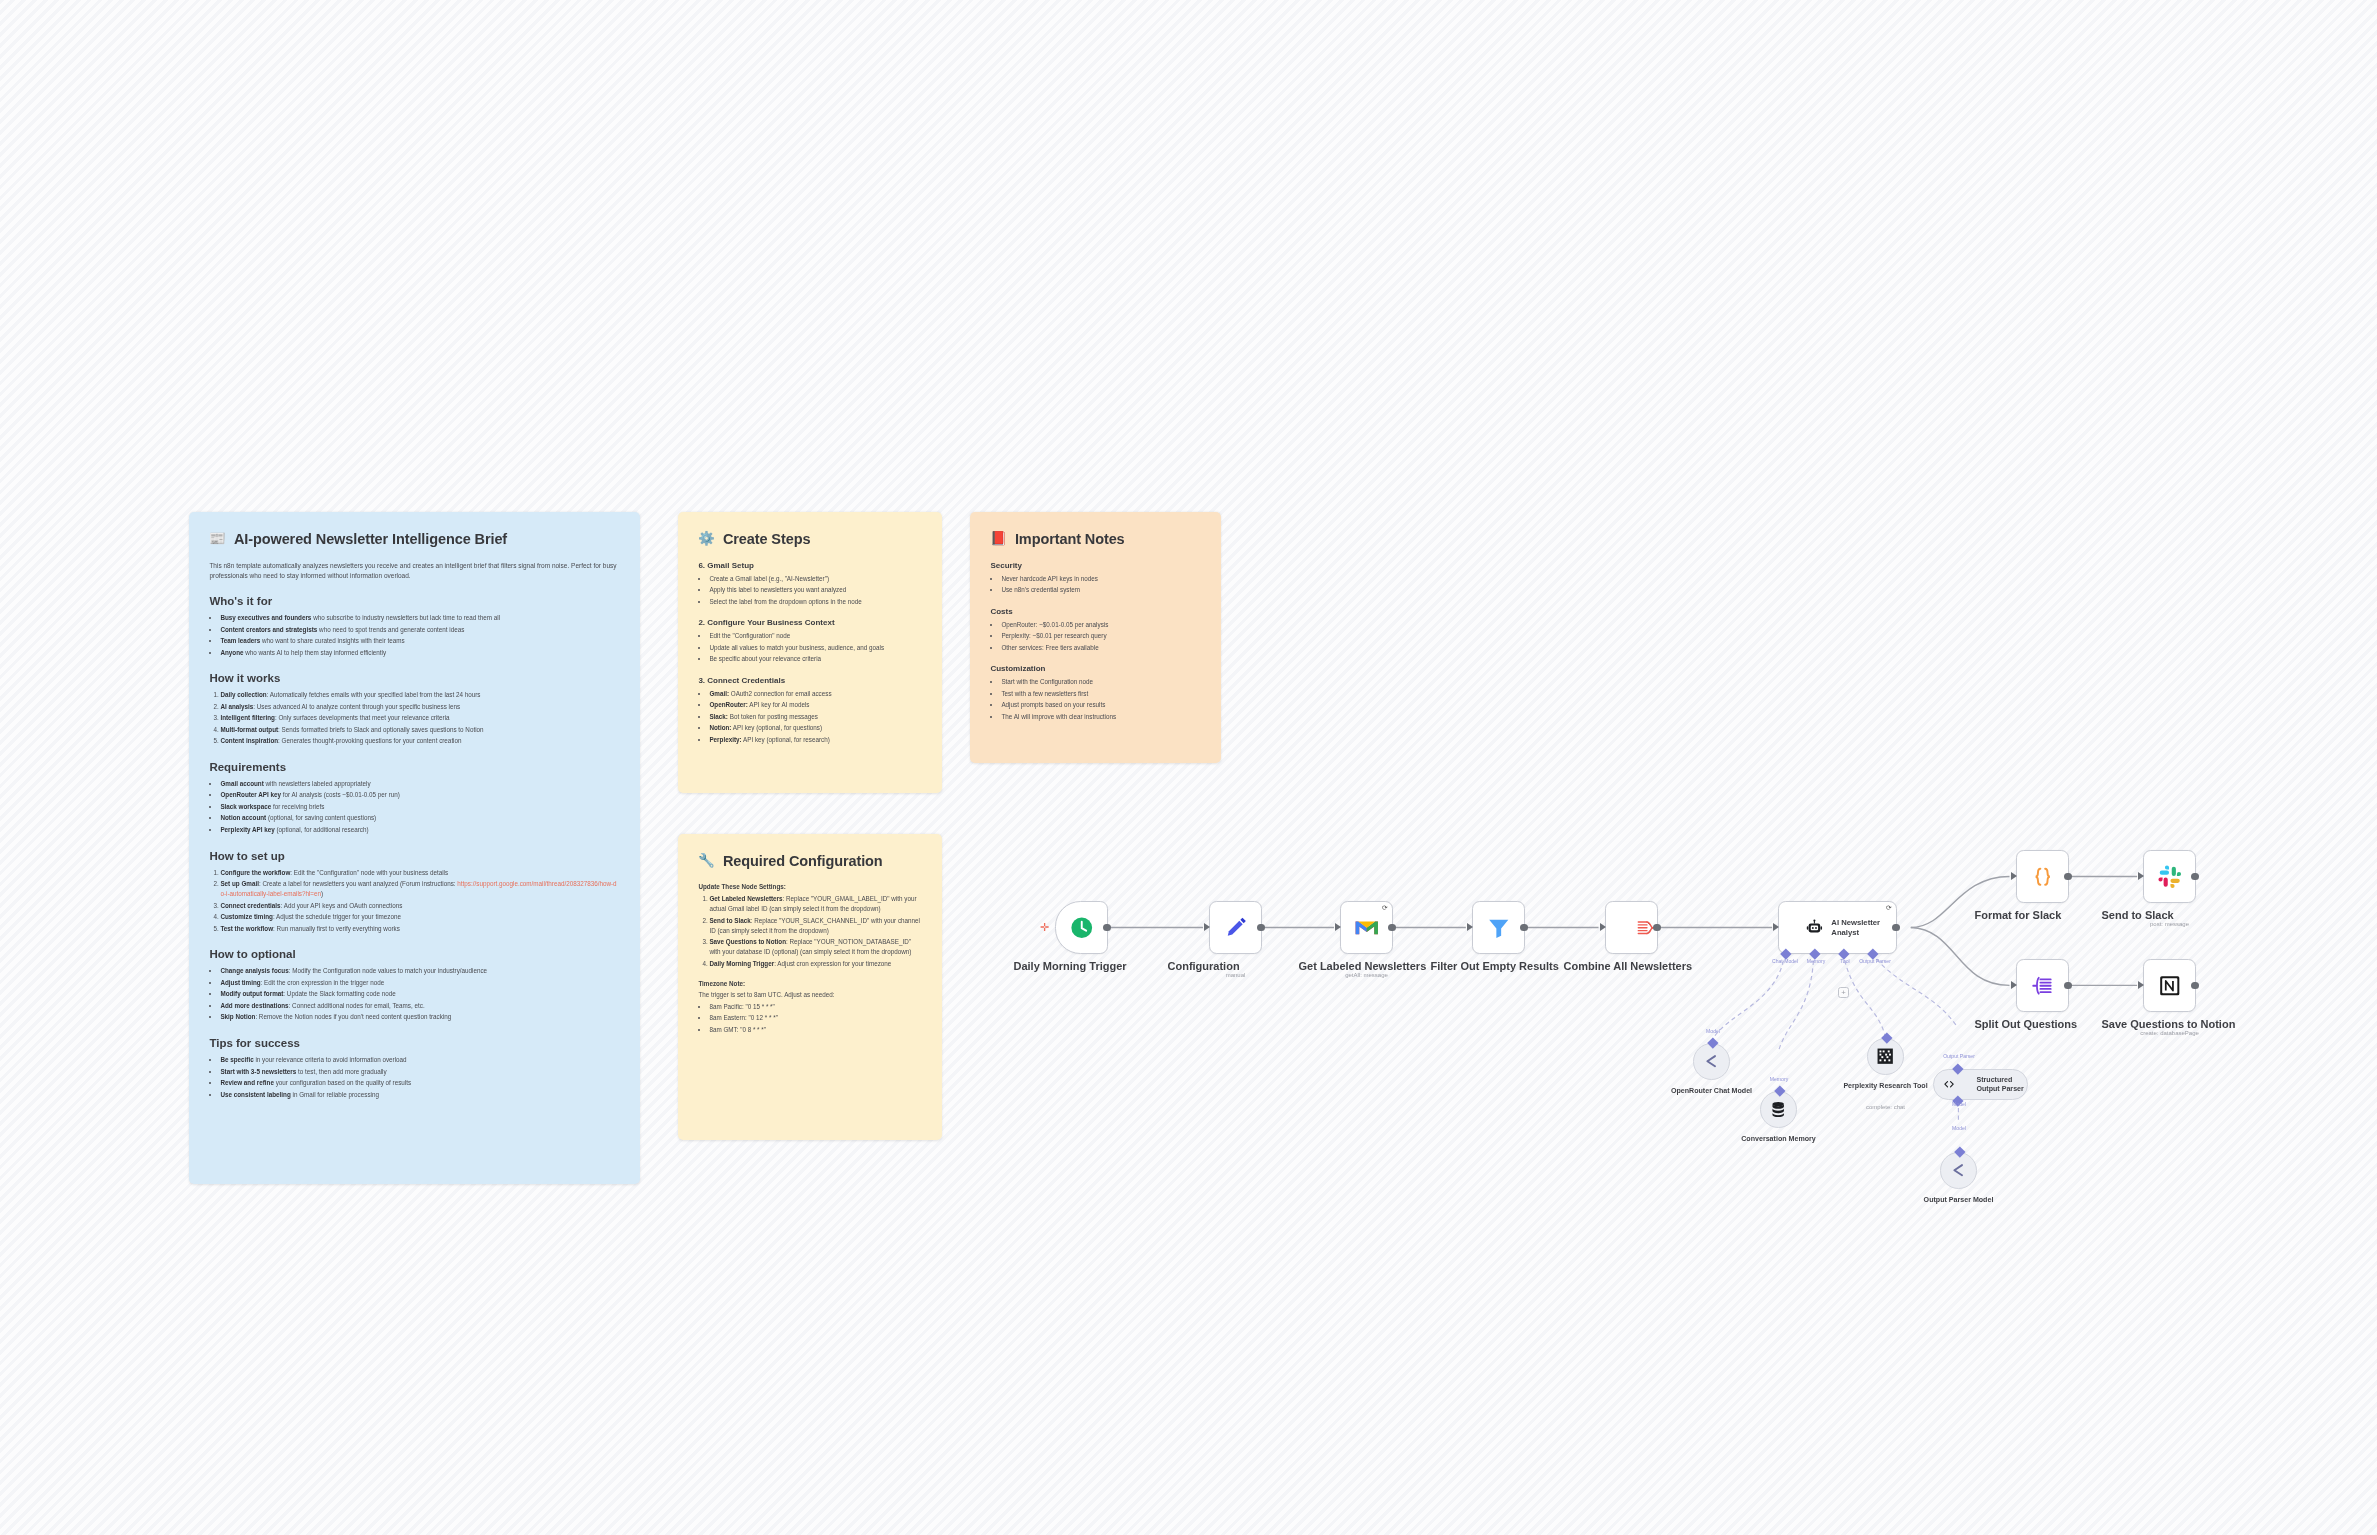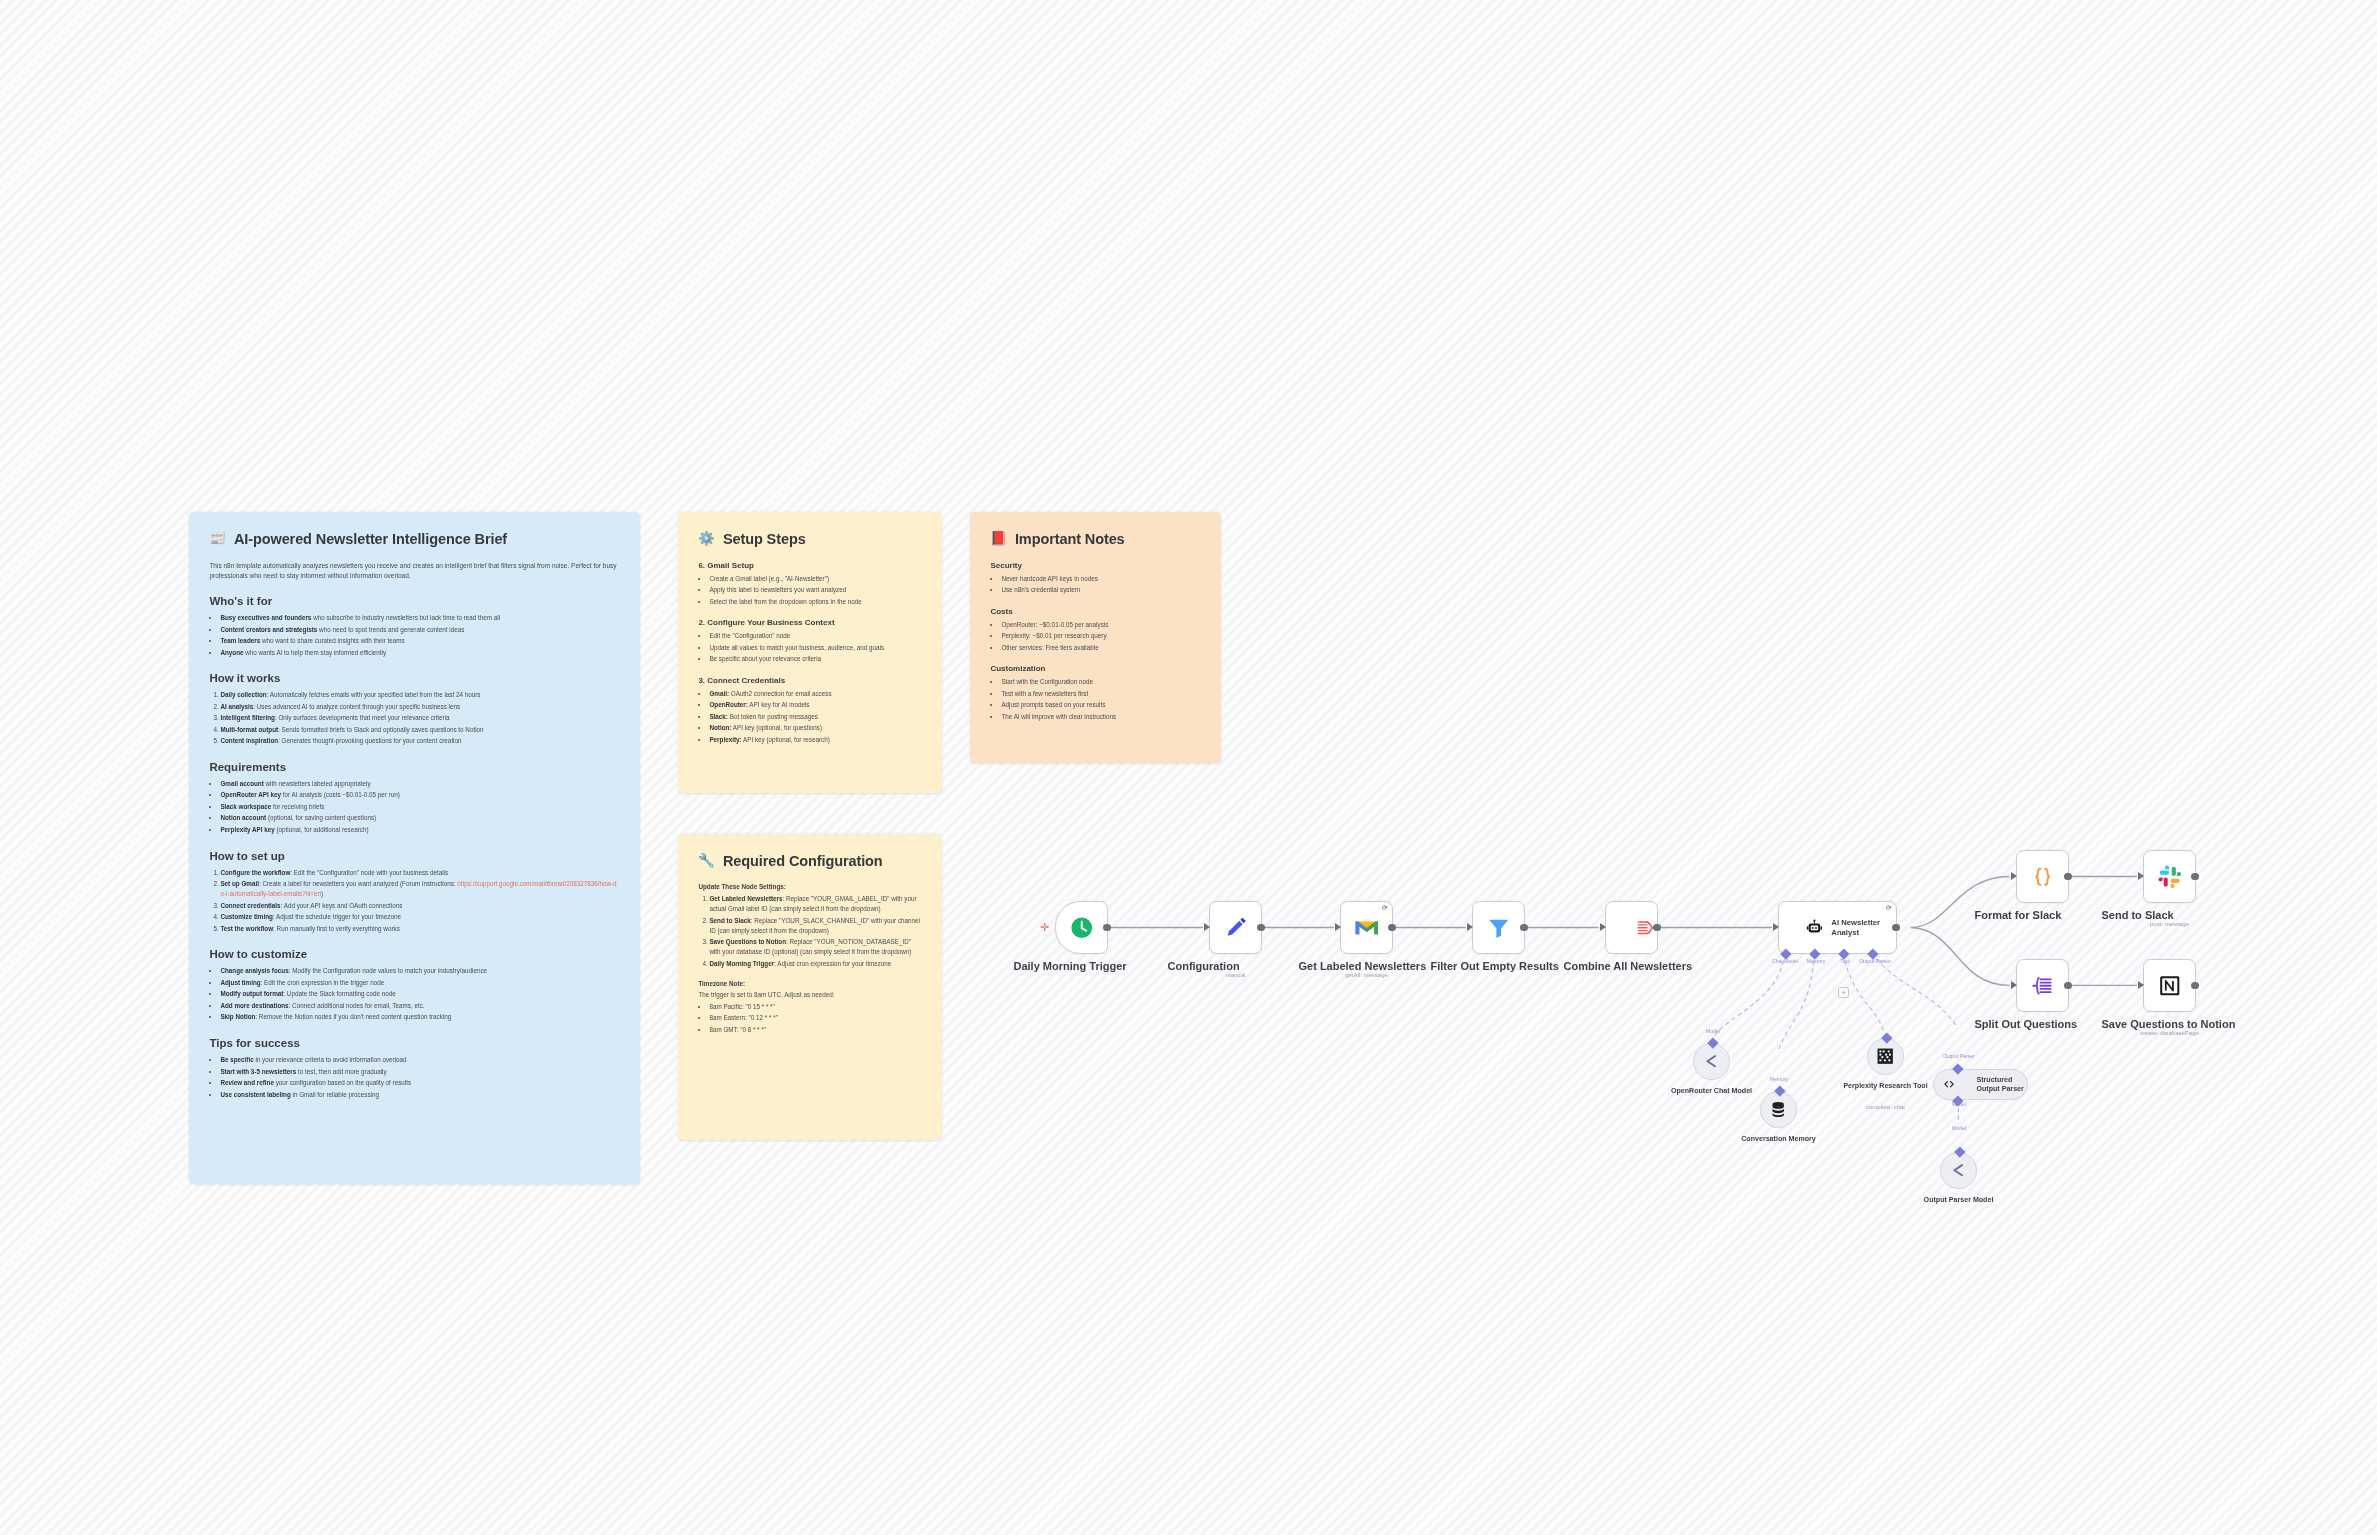--- a/index.html
+++ b/index.html
@@ -179,42 +179,42 @@
         <li><b>Perplexity API key</b> (optional, for additional research)</li>
       </ul>
       <div class="st-h2">How to set up</div>
       <ol class="st-ol">
         <li><b>Configure the workflow</b>: Edit the "Configuration" node with your business details</li>
         <li><b>Set up Gmail</b>: Create a label for newsletters you want analyzed (Forum instructions: <a class="st-link">https://support.google.com/mail/thread/208327836/how-do-i-automatically-label-emails?hl=en</a>)</li>
         <li><b>Connect credentials</b>: Add your API keys and OAuth connections</li>
         <li><b>Customize timing</b>: Adjust the schedule trigger for your timezone</li>
         <li><b>Test the workflow</b>: Run manually first to verify everything works</li>
       </ol>
-      <div class="st-h2">How to customize</div>
+      <div class="st-h2">How to optional</div>
       <ul class="st-ul">
         <li><b>Change analysis focus</b>: Modify the Configuration node values to match your industry/audience</li>
         <li><b>Adjust timing</b>: Edit the cron expression in the trigger node</li>
         <li><b>Modify output format</b>: Update the Slack formatting code node</li>
         <li><b>Add more destinations</b>: Connect additional nodes for email, Teams, etc.</li>
         <li><b>Skip Notion</b>: Remove the Notion nodes if you don't need content question tracking</li>
       </ul>
       <div class="st-h2">Tips for success</div>
       <ul class="st-ul">
         <li><b>Be specific</b> in your relevance criteria to avoid information overload</li>
         <li><b>Start with 3-5 newsletters</b> to test, then add more gradually</li>
         <li><b>Review and refine</b> your configuration based on the quality of results</li>
         <li><b>Use consistent labeling</b> in Gmail for reliable processing</li>
       </ul>
     </div>
 </div>
 
 <div class="sticky yellow" style="left:678px; top:512px; width:264px; height:281px;">
   <div class="st-title">
     <span class="st-emoji">⚙️</span>
-    <span>Setup Steps</span>
+    <span>Create Steps</span>
   </div>
   <div id="setup-groups">
       <div class="st-h3">6. Gmail Setup</div>
       <ul class="st-ul">
         <li>Create a Gmail label (e.g., "AI-Newsletter")</li>
         <li>Apply this label to newsletters you want analyzed</li>
         <li>Select the label from the dropdown options in the node</li>
       </ul>
       <div class="st-h3">2. Configure Your Business Context</div>
       <ul class="st-ul">

